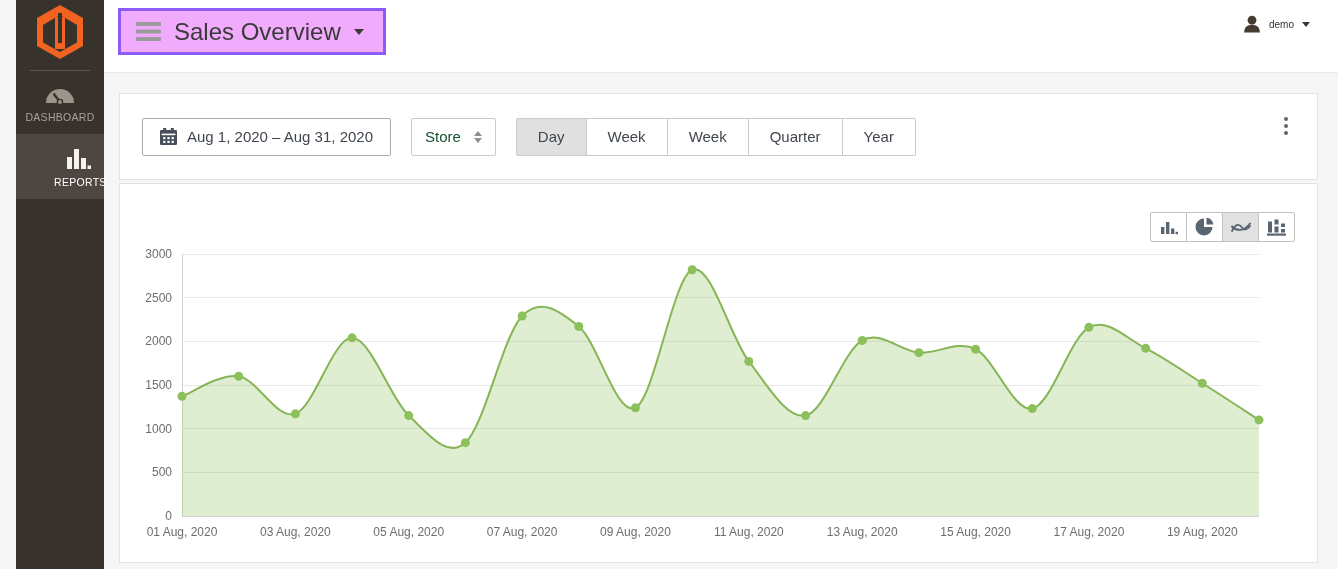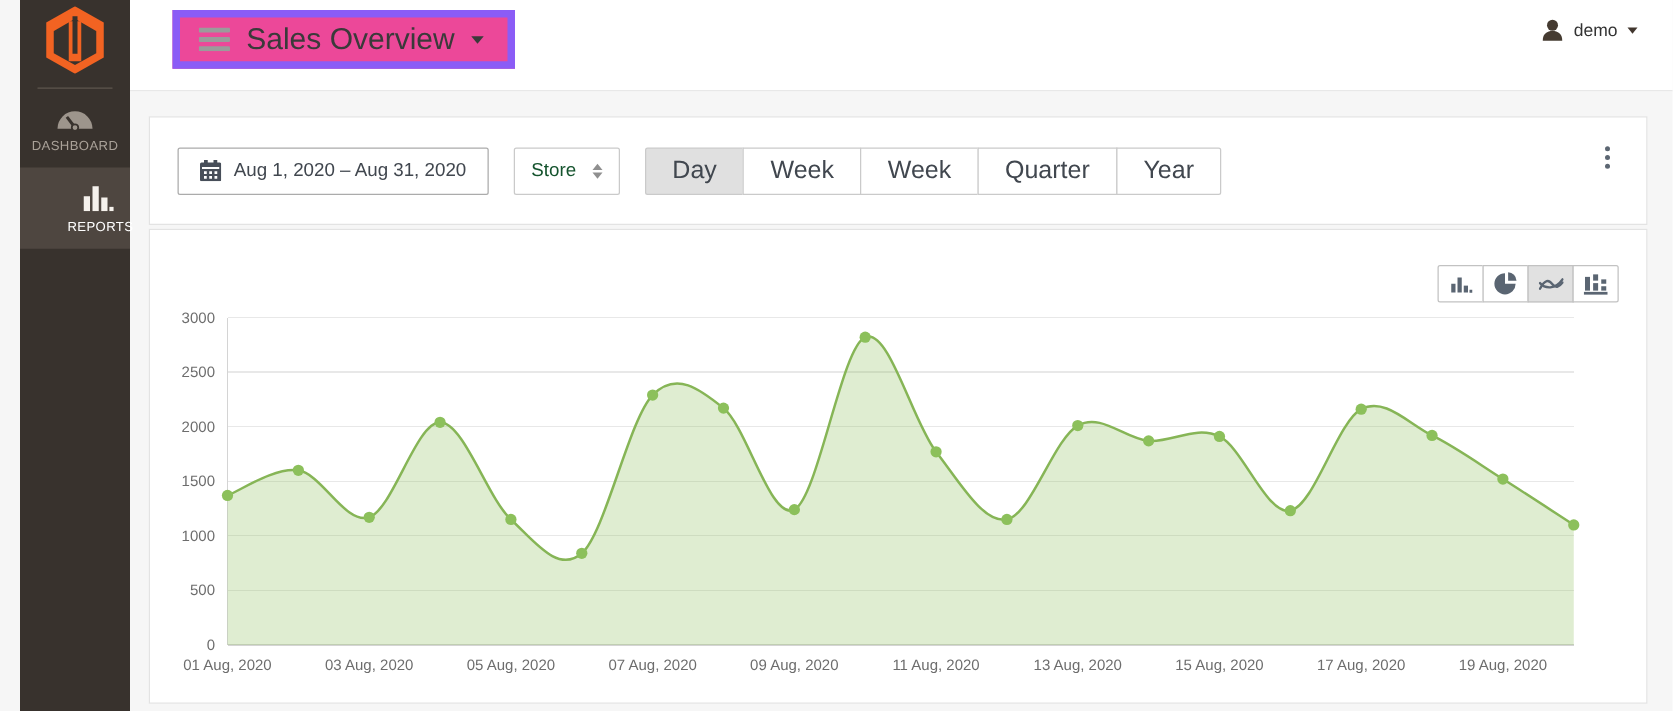--- a/index.html
+++ b/index.html
@@ -12,40 +12,40 @@
   .sidebar { position:absolute; left:0; top:0; width:88px; height:569px; background:#38322d; z-index:5;margin-left:16px; }
   .logo-wrap { width:88px; height:64px; display:flex; align-items:center; justify-content:center; cursor:pointer; }
   .sidebar-divider { margin:6px 14px 0; border-bottom:1px solid #5d564e; }
   .side-item { padding:14px 2px 11px; text-align:center; color:#a9a198; cursor:pointer; }
   .side-item .side-label { display:block; font-size:10.5px; letter-spacing:.3px; margin-top:7px; }
   .side-item.selected { background:#4e4640; color:#ffffff;padding-left:38px; }
   .side-item svg { display:block; margin:0 auto; }
   
   .header { position:absolute; left:88px; top:0; width:1250px; height:73px; background:#fff; border-bottom:1px solid #e8e8e8; }
   .title-box { position:absolute; left:30px; top:8px; height:47px; display:flex; align-items:center; gap:13px;
-               padding:0 19px 0 15px; background:#ec4899; border:6px solid #8b5cf6; cursor:pointer;margin-left:20px; }
+               padding:0 19px 0 15px; background:#f0abfc; border:3px solid #8b5cf6; cursor:pointer; }
   .page-title { font-size:24px; color:#3a3a3a; }
   .caret-down { width:0; height:0; border-left:5px solid transparent; border-right:5px solid transparent; border-top:6px solid #3a3a3a; }
   .user-menu { position:absolute; right:28px; top:15px; display:flex; align-items:center; gap:8px; cursor:pointer; }
-  .user-name { font-size:14px; color:#333; }
+  .user-name { font-size:10px; color:#333; }
   .caret-down.small { border-left-width:4px; border-right-width:4px; border-top-width:5px; border-top-color:#41362e; }
   
   .panel { position:absolute; background:#fff; border:1px solid #e3e3e3; }
   .toolbar-panel { left:119px; top:93px; width:1199px; height:87px; }
   .toolbar-inner { display:flex; align-items:center; height:100%; padding-left:22px; gap:20px; }
   .date-btn { display:flex; align-items:center; gap:10px; height:38px; padding:0 17px; background:#fff;
               border:1px solid #ababab; border-radius:2px; font-size:15px; color:#41474f; cursor:pointer; }
   .store-select { display:flex; align-items:center; gap:13px; height:38px; padding:0 13px; background:#fff;
                   border:1px solid #cacaca; border-radius:2px; font-size:15px; color:#14532d; cursor:pointer; }
   .sort-arrows { display:flex; flex-direction:column; gap:2px; }
   .tri-up   { width:0;height:0;border-left:4px solid transparent;border-right:4px solid transparent;border-bottom:5px solid #8f8f8f; }
   .tri-down { width:0;height:0;border-left:4px solid transparent;border-right:4px solid transparent;border-top:5px solid #8f8f8f; }
   .period-group { display:flex; }
   .period-btn { height:38px; padding:0 21px; background:#fff; border:1px solid #cacaca; margin-left:-1px;
-                font-size:20px; color:#41474f; display:flex; align-items:center; cursor:pointer; }
+                font-size:15px; color:#41474f; display:flex; align-items:center; cursor:pointer; }
   .period-btn:first-child { border-radius:2px 0 0 2px; margin-left:0; }
   .period-btn:last-child  { border-radius:0 2px 2px 0; }
   .period-btn.selected { background:#e0e0e0; }
   .kebab { position:absolute; right:24px; top:18px; display:flex; flex-direction:column; gap:3px; padding:5px; cursor:pointer; }
   .kebab i { width:4px; height:4px; border-radius:50%; background:#5c6672; }
   
   .chart-panel { left:119px; top:183px; width:1199px; height:380px; }
   .chart-type-group { position:absolute; top:28px; right:22px; display:flex; z-index:3; }
   .ct-btn { width:37px; height:30px; display:flex; align-items:center; justify-content:center; padding:0;
             background:#fff; border:1px solid #c2c2c2; margin-left:-1px; cursor:pointer; }

